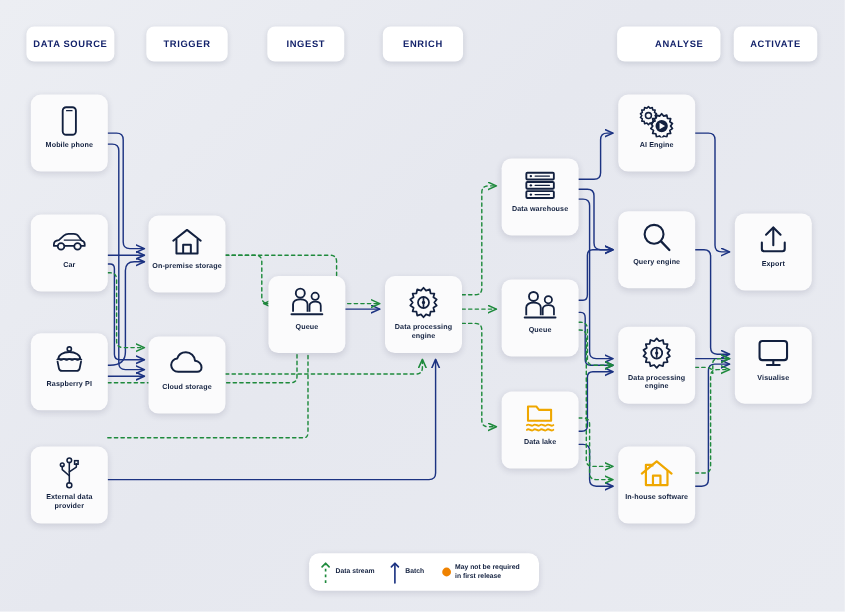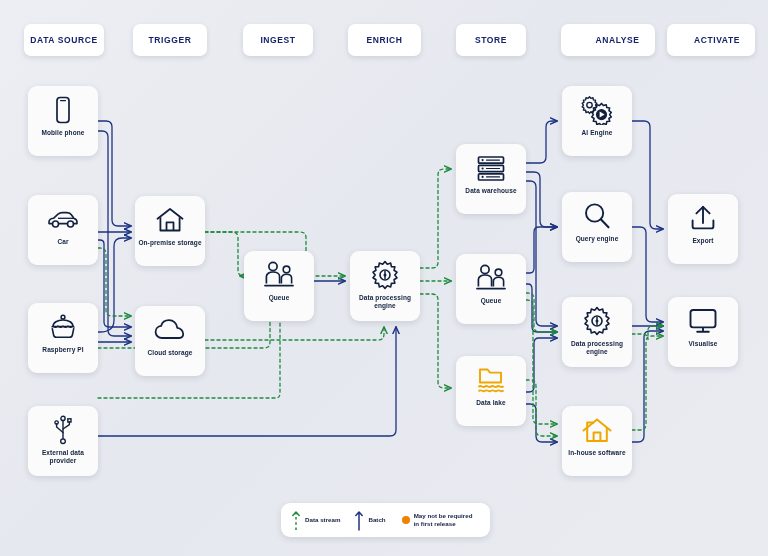--- a/index.html
+++ b/index.html
@@ -208,27 +208,24 @@
   </div>
   <div class="header-chip" style="left:133px;top:24px;width:74px;">
     <span>TRIGGER</span>
   </div>
   <div class="header-chip" style="left:348px;top:24px;width:73px;">
     <span>ENRICH</span>
   </div>
   <div class="header-chip" style="left:243px;top:24px;width:70px;">
     <span>INGEST</span>
   </div>
-  <div class="header-chip" style="left:456px;top:24px;width:70px;">
-    <span>STORE</span>
-  </div>
   <div class="header-chip" style="left:561px;top:24px;width:75px;padding-left:19px;">
     <span>ANALYSE</span>
   </div>
-  <div class="header-chip" style="left:667px;top:24px;width:76px;padding-left:12px;">
+  <div class="header-chip" style="left:667px;top:24px;width:76px;">
     <span>ACTIVATE</span>
   </div>
 
   <div class="node" style="left:28px;top:86px;">
     <div class="icon">
       <svg width="26" height="30" viewBox="0 0 26 30">
         <rect x="7" y="2.5" width="12" height="25" rx="3.2" fill="none" stroke="#12203f" stroke-width="1.7"></rect>
         <line x1="10.5" y1="5.6" x2="15.5" y2="5.6" stroke="#12203f" stroke-width="1.1" stroke-linecap="round"></line>
       </svg>
     </div>

